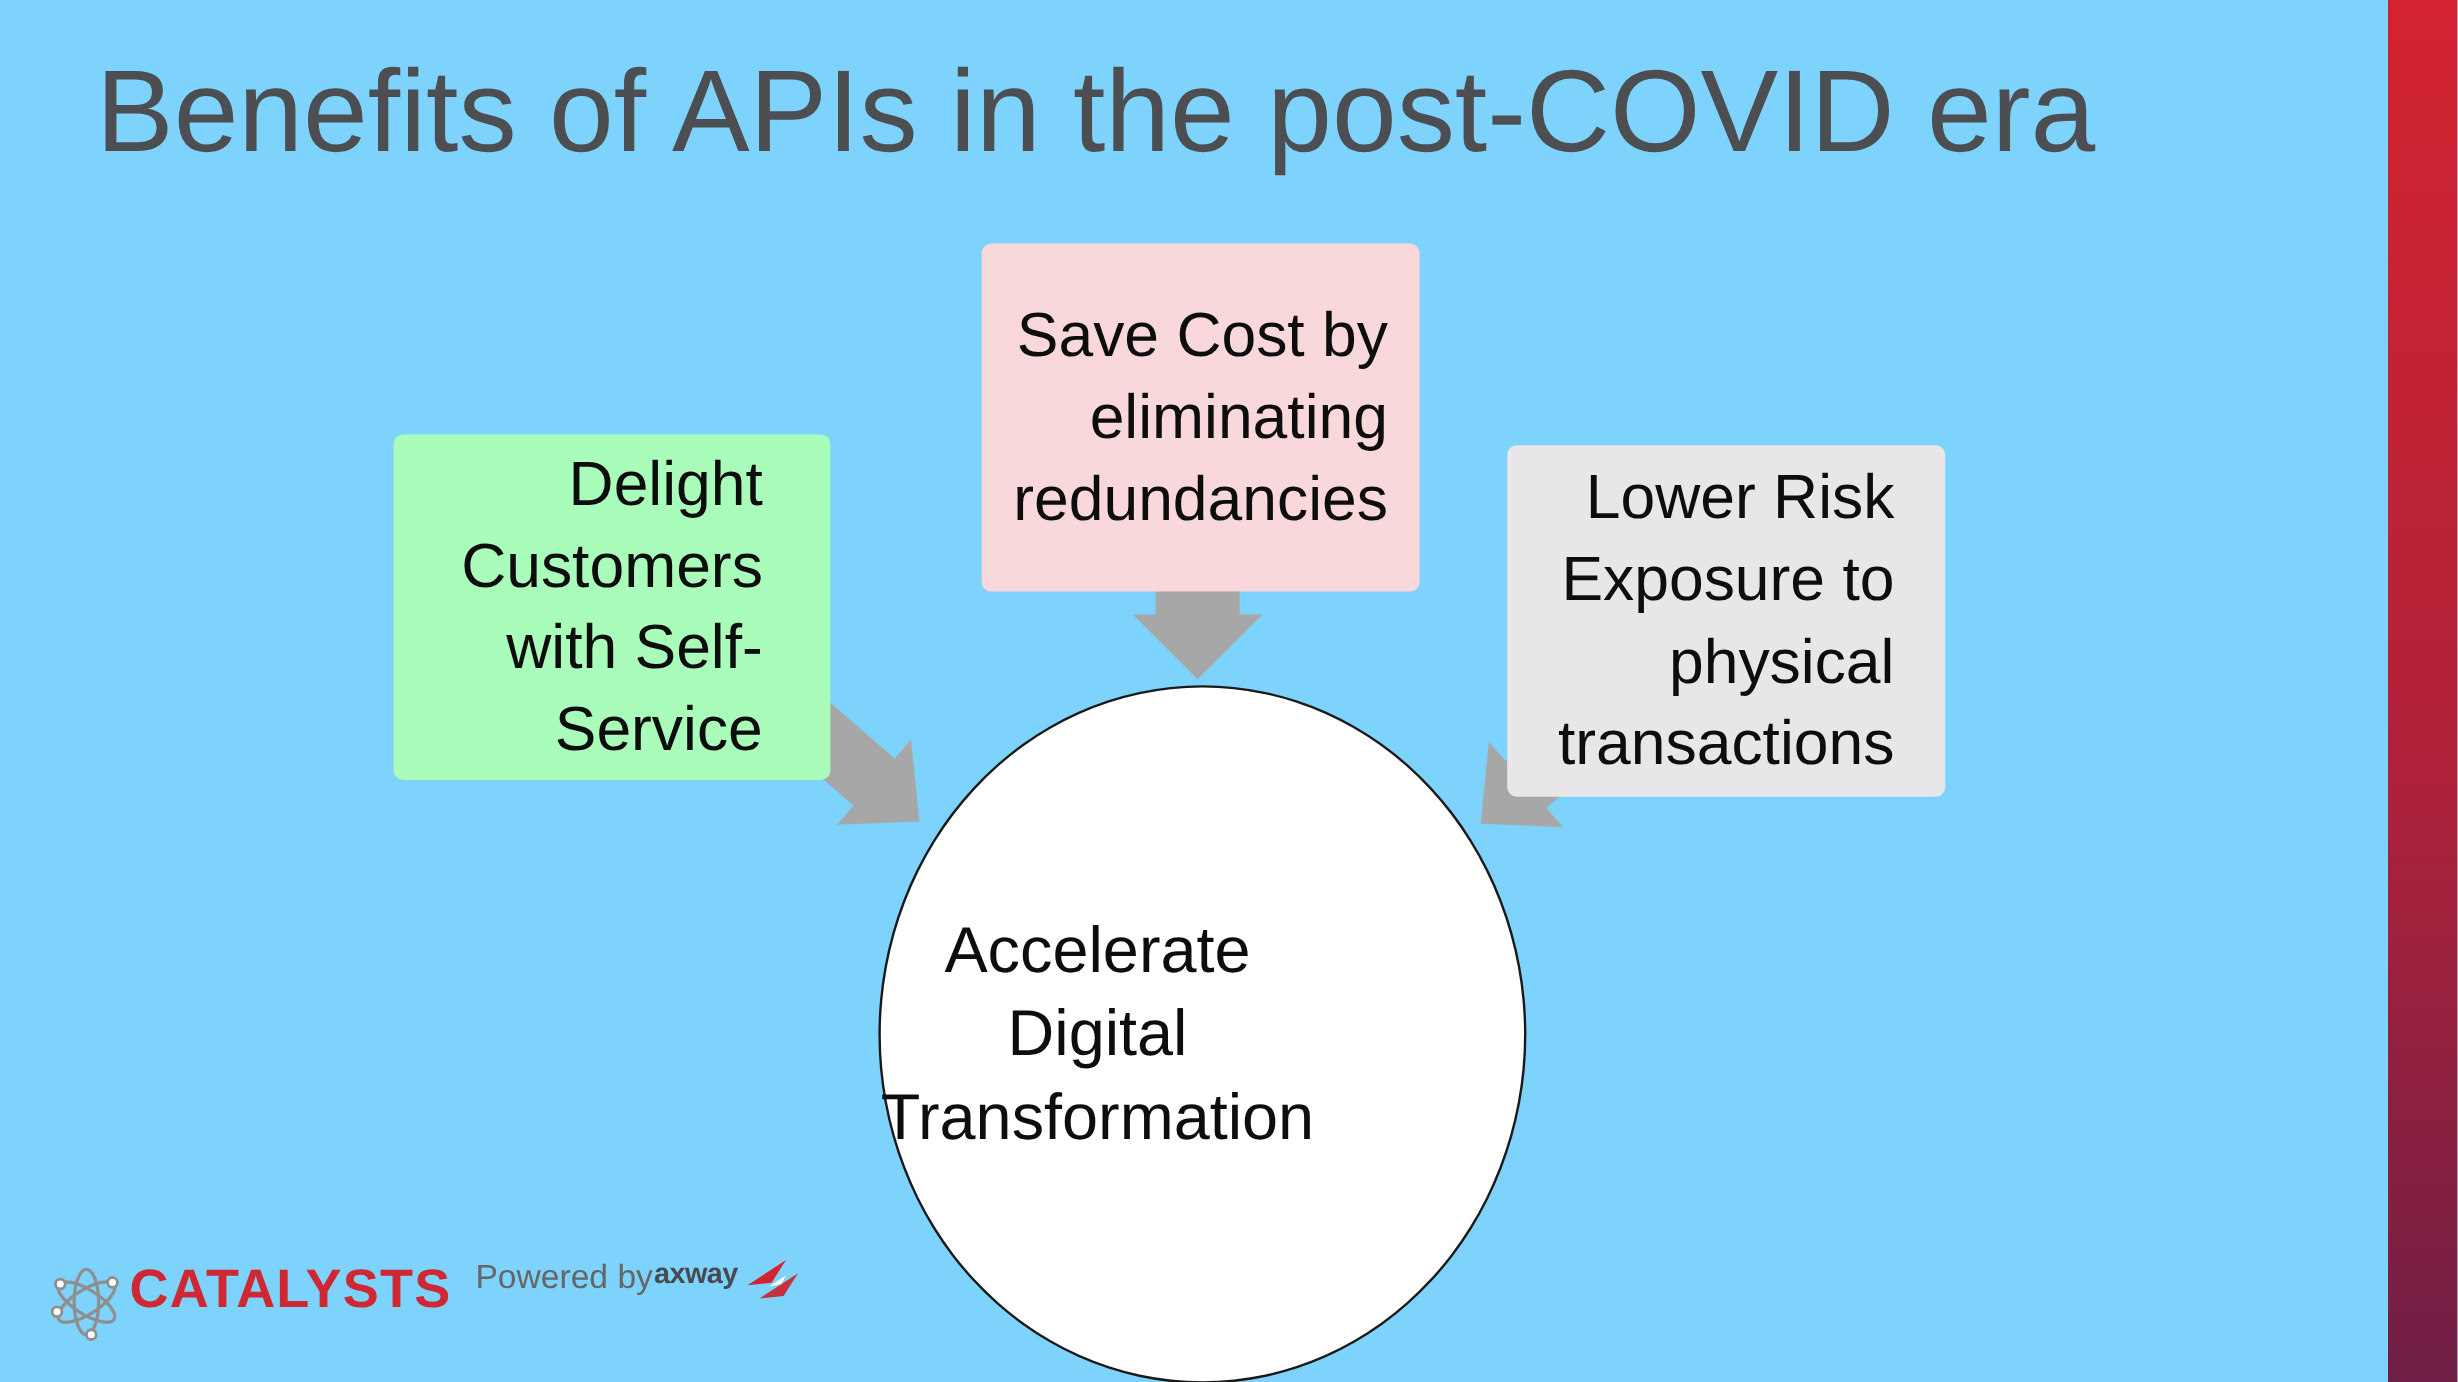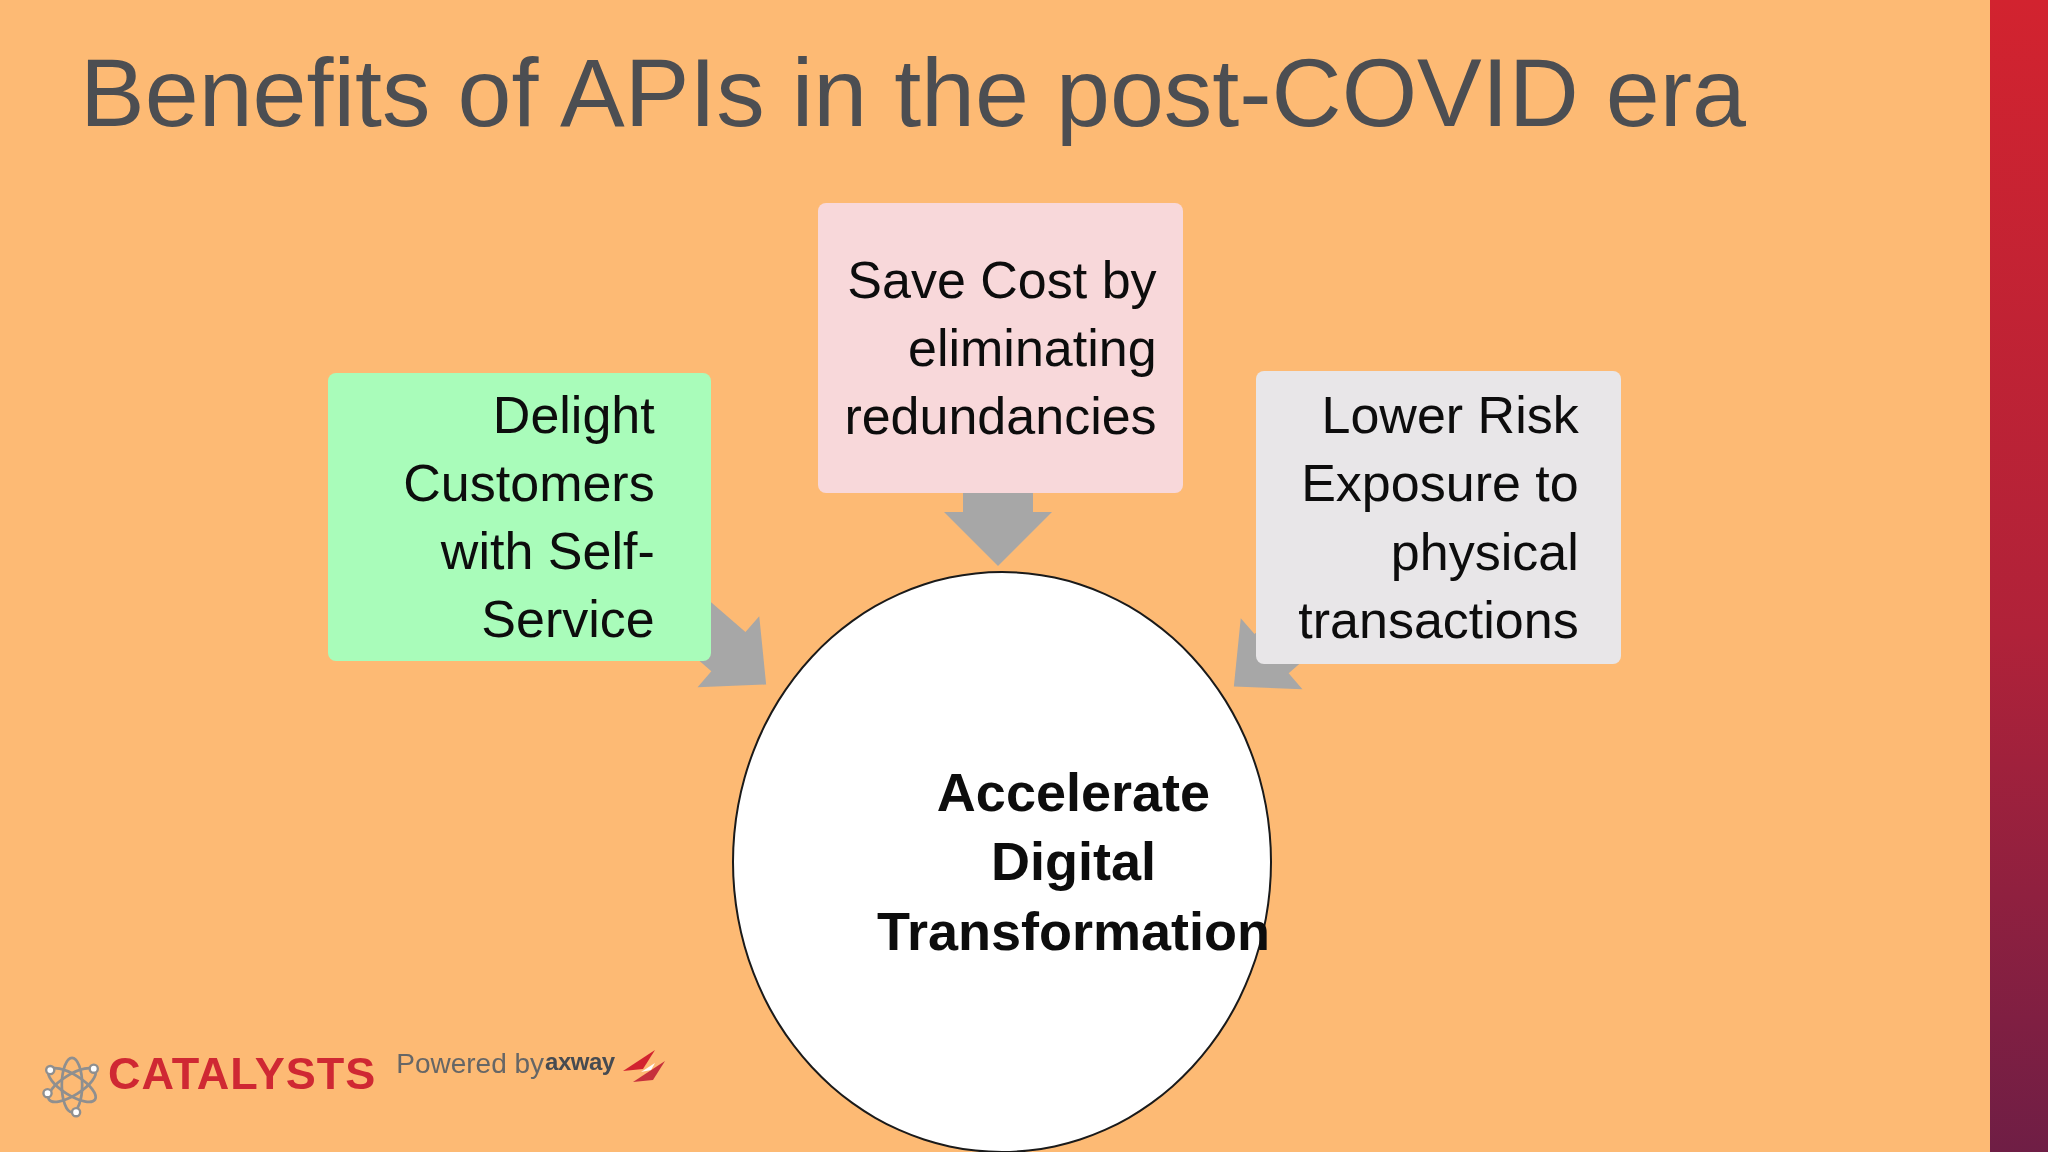--- a/index.html
+++ b/index.html
@@ -2,21 +2,21 @@
 <html><head>
 <meta charset="utf-8">
 <style>
   html, body {
     margin: 0; padding: 0;
     width: 2048px; height: 1152px;
     background: #ffffff;
     font-family: "Liberation Sans", sans-serif;
     overflow: hidden;
   }
-  .slide { position: relative; width: 2048px; height: 1152px; background:#fdba74; }
+  .slide { position: relative; width: 2048px; height: 1152px; background:#7dd3fc; }
 
   .title {
     position: absolute;
     left: 80px; top: 42px;
     font-size: 97px;
     line-height: 1.05;
     color: #4c4e52;
     letter-spacing: 0px;
     white-space: nowrap;
   }
@@ -34,36 +34,35 @@
     align-items: center;
     justify-content: center;
     text-align: right;
   }
   .box .box-text {
     font-size: 52px;
     line-height: 1.31;
     color: #0d0d0d;
     white-space: pre-line;
   }
-  .box-delight   { left: 328px;  top: 373px; width: 364px; height: 288px; background: #a9fcba; padding-left: 19px; }
+  .box-delight   { left: 328px;  top: 362px; width: 364px; height: 288px; background: #a9fcba; }
   .box-save-cost { left: 818px;  top: 203px; width: 365px; height: 290px; background: #f8d8da; }
   .box-lower-risk{ left: 1256px; top: 371px; width: 365px; height: 293px; background: #e8e6e8; }
 
   .center-circle {
     position: absolute;
     left: 732px; top: 571px;
     width: 536px; height: 578px;
     background: #ffffff;
     border: 2px solid #1a1a1a;
     border-radius: 50%;
     display: flex;
     align-items: center;
-    justify-content: flex-end;
+    justify-content: flex-start;
     text-align: center;
-    font-weight: bold;
   }
   .center-circle .circle-text {
     font-size: 54px;
     line-height: 1.28;
     color: #0d0d0d;
     white-space: pre-line;
   }
 
   .accent-bar {
     position: absolute;

